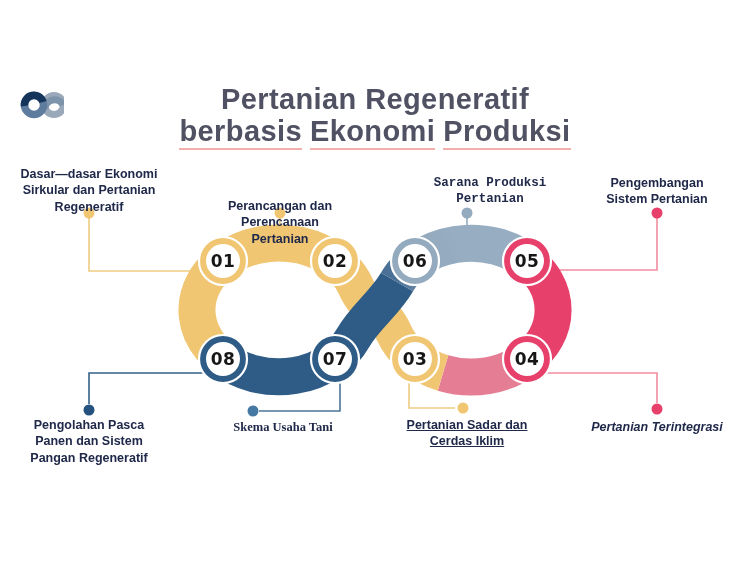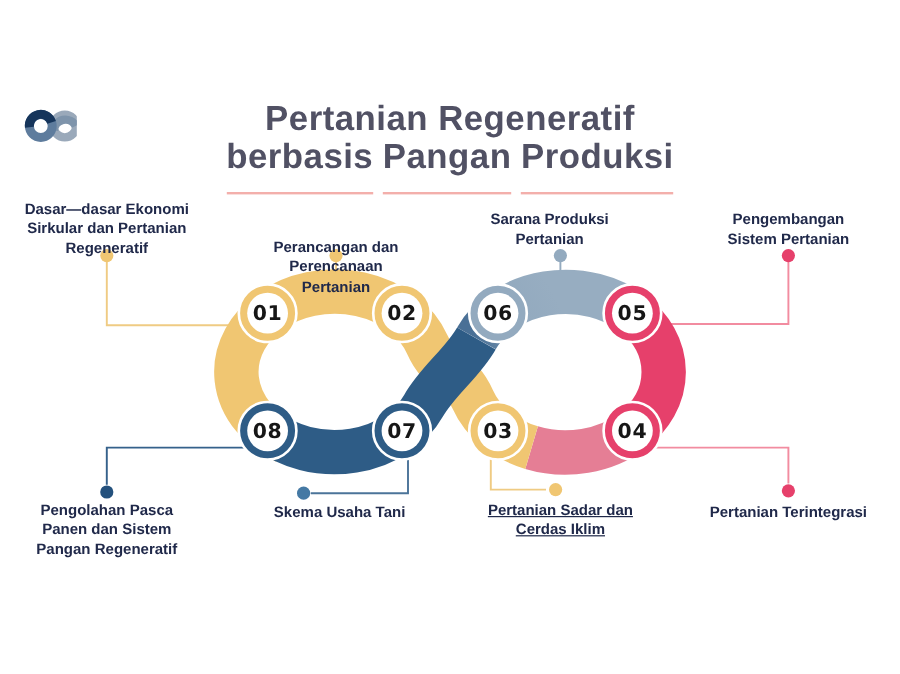--- a/index.html
+++ b/index.html
@@ -7,51 +7,51 @@
     position:relative;width:750px;height:562px;background:#ffffff;overflow:hidden;
     font-family:"Liberation Sans",sans-serif;
   }
   .logo{position:absolute;left:10px;top:85px;width:54px;height:40px;}
   .title{
     position:absolute;left:100px;top:84px;width:550px;text-align:center;
     color:#515164;font-weight:600;line-height:31px;letter-spacing:0.4px;
   }
   .title-line1{font-size:29px;display:block;}
   .title-line2{font-size:29px;display:block;margin-top:1px;}
-  .uword{display:inline-block;margin:0 4px;border-bottom:2.5px solid #F3AFAB;padding-bottom:13px;}
+  .uword{display:inline-block;margin:0 4px;border-bottom:2.5px solid #F3AFAB;padding-bottom:1px;}
   .diagram{position:absolute;left:0;top:0;width:750px;height:562px;}
   .label{
     position:absolute;text-align:center;color:#20294A;font-weight:bold;
     font-size:12.5px;line-height:1.3;white-space:pre-line;
   }
   .label-dasar{left:4px;top:166px;width:170px;text-align:center;}
   .label-perancangan{left:200px;top:166px;width:160px;margin-top:32px;}
-  .label-sarana{left:378px;top:175px;width:160px;}
+  .label-sarana{left:410px;top:175px;width:160px;font-family:Liberation Mono, monospace;}
   .label-pengembangan{left:577px;top:175px;width:160px;}
   .label-pengolahan{left:9px;top:417px;width:160px;}
-  .label-skema{left:198px;top:419px;width:170px;}
+  .label-skema{left:198px;top:419px;width:170px;font-family:Liberation Serif, serif;}
   .label-sadar{left:387px;top:417px;width:160px;text-decoration:underline;}
-  .label-terintegrasi{left:570px;top:419px;width:174px;}
+  .label-terintegrasi{left:570px;top:419px;width:174px;font-style:italic;}
   .node-num{font-family:"DejaVu Sans","Liberation Sans",sans-serif;font-weight:bold;font-size:17px;fill:#161616;letter-spacing:0.5px;}
 </style>
 </head>
 <body>
 
 <div class="canvas">
 
   <svg class="logo" viewBox="0 0 54 40">
     <circle cx="44" cy="20" r="9.5" fill="none" stroke="#9AA9BA" stroke-width="7"></circle>
     <path d="M 35 24 A 9.5 9.5 0 0 1 53 20" fill="none" stroke="#7E94AB" stroke-width="7"></path>
     <circle cx="24" cy="20" r="9.5" fill="none" stroke="#5E7C9D" stroke-width="7.5"></circle>
     <path d="M 14.5 21 A 9.5 9.5 0 0 1 33 17" fill="none" stroke="#16355B" stroke-width="7.5"></path>
   </svg>
 
   <div class="title">
     <span class="title-line1">Pertanian Regeneratif</span>
-    <span class="title-line2"><span class="uword">berbasis</span><span class="uword">Pangan</span><span class="uword">Produksi</span></span>
+    <span class="title-line2"><span class="uword">berbasis</span><span class="uword">Ekonomi</span><span class="uword">Produksi</span></span>
   </div>
 
   <svg class="diagram" viewBox="0 0 750 562">
     <defs>
       <linearGradient id="bluegrad" gradientUnits="userSpaceOnUse" x1="397" y1="282" x2="462" y2="246">
         <stop offset="0" stop-color="#4A7096"></stop>
         <stop offset="0.55" stop-color="#93AABF"></stop>
         <stop offset="1" stop-color="#97ADC1"></stop>
       </linearGradient>
     </defs>

